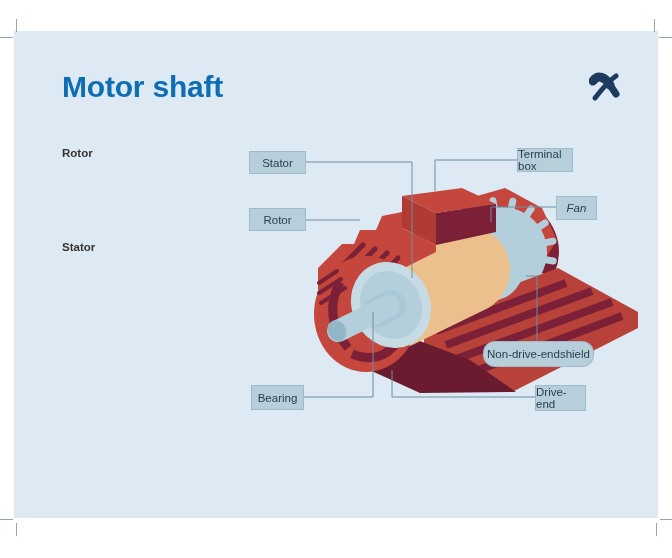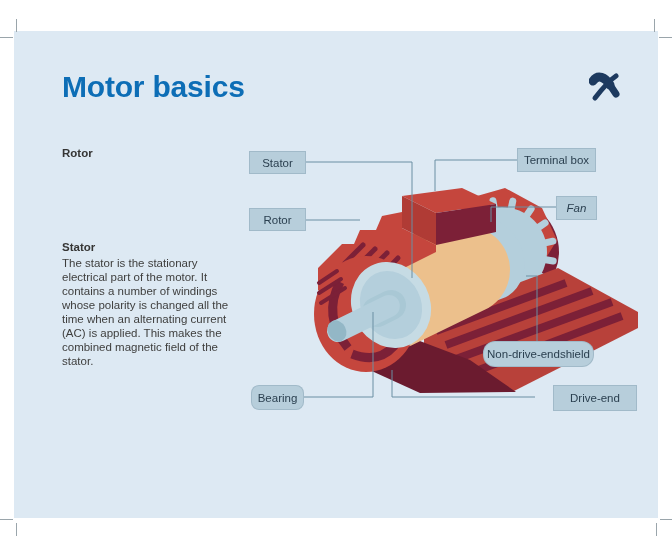--- a/index.html
+++ b/index.html
@@ -21,57 +21,56 @@
 
   .textcol{position:absolute;left:62px;width:172px;color:#3e3e3d;font-size:11.5px;line-height:14px;}
   .textcol .hd{font-weight:bold;color:#353534;margin:0 0 2px 0;}
   .sec1{top:146px;} .sec2{top:240px;}
 
   .label{position:absolute;background:#b7cedb;border:1px solid rgba(125,155,170,.38);
          box-sizing:border-box;display:flex;align-items:center;justify-content:center;
          font-size:11.5px;color:#2b4050;}
   .lb-stator{left:249px;top:151px;width:57px;height:23px;}
   .lb-rotor{left:249px;top:208px;width:57px;height:23px;}
-  .lb-terminal{left:517px;top:148px;width:79px;height:24px;}
+  .lb-terminal{left:517px;top:148px;width:56px;height:24px;}
   .lb-fan{left:556px;top:196px;width:41px;height:24px;font-style:italic;}
   .lb-ndes{left:483px;top:341px;width:111px;height:26px;border-radius:12px;}
-  .lb-bearing{left:251px;top:385px;width:53px;height:25px;border-radius:8px;}
-  .lb-drive{left:553px;top:385px;width:84px;height:26px;}
+  .lb-bearing{left:251px;top:385px;width:53px;height:25px;}
+  .lb-drive{left:535px;top:385px;width:51px;height:26px;}
 
   svg.overlay{position:absolute;left:0;top:0;pointer-events:none;}
 </style>
 </head>
 <body>
 
 <div class="canvas">
   <div class="card"></div>
 
   <div class="crop h tl-h"></div>
   <div class="crop v tl-v"></div>
   <div class="crop h tr-h"></div>
   <div class="crop v tr-v"></div>
   <div class="crop h br-h"></div>
   <div class="crop v br-v"></div>
   <div class="crop h bl-h"></div>
   <div class="crop v bl-v"></div>
 
-  <div class="title">Motor basics</div>
+  <div class="title">Motor shaft</div>
 
   <svg class="logo" viewBox="0 0 32 30">
     <path d="M4,9 C9,2 16,5 21,13 C24,17.5 26,20.5 27,22" fill="none" stroke="#1d3a5f" stroke-width="7" stroke-linecap="round" stroke-linejoin="round" style="stroke-dasharray:none"></path>
     <path d="M27,4 C21,8 13,17 6,26" fill="none" stroke="#1d3a5f" stroke-width="5" stroke-linecap="round"></path>
     <path d="M4,9 C9,2 16,5 21,13" fill="none" stroke="#1d3a5f" stroke-width="9" stroke-linecap="round"></path>
   </svg>
 
   <div class="textcol sec1">
     <div class="hd">Rotor</div>
   </div>
   <div class="textcol sec2">
     <div class="hd">Stator</div>
-    <div>The stator is the stationary electrical part of the motor. It contains a number of windings whose polarity is changed all the time when an alternating current (AC) is applied. This makes the combined magnetic field of the stator.</div>
   </div>
 
   <svg class="overlay" width="672" height="558" viewBox="0 0 672 558">
 
     <circle cx="506" cy="252" r="53" fill="#7c2037"></circle>
 
     <polygon points="458,214 470,198 505,188 542,208 557,240 546,258 522,224 478,208" fill="#c5463d"></polygon>
 
     <g>
       <g stroke="#b4cfdc" stroke-width="7" stroke-linecap="round">

